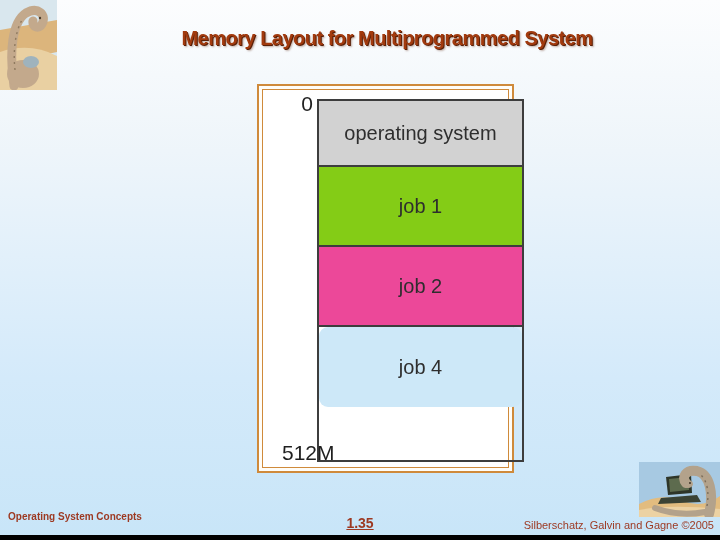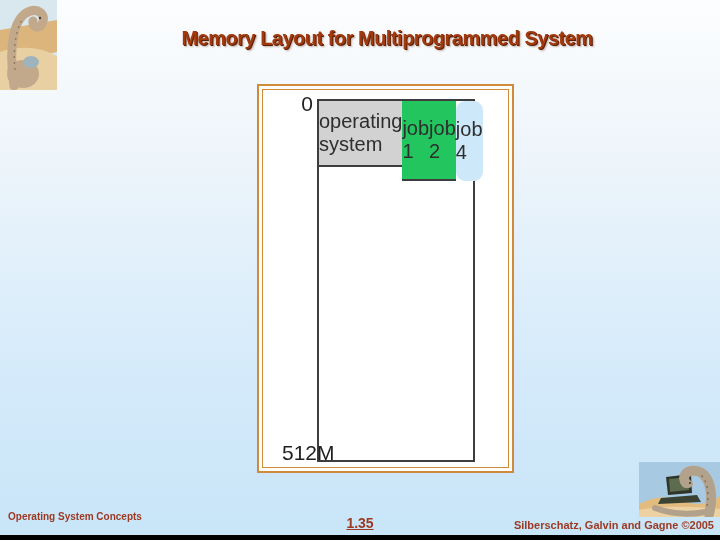--- a/index.html
+++ b/index.html
@@ -38,51 +38,51 @@
   }
   .addr{
     position:absolute;
     color:#1f1f1f;font-size:21px;line-height:1;
     text-align:right;
   }
   .addr-zero{left:0;top:3px;width:50px;}
   .addr-end{left:19px;bottom:4px;width:52px;}
   .mem-column{
     position:absolute;left:54px;top:9px;
-    width:158px;height:363px;
+    width:207px;height:363px;
     box-sizing:border-box;
     border:2px solid #3d3d3d;
-    display:flex;flex-direction:row;
+    display:flex;flex-direction:column;
   }
   .segment{
     box-sizing:border-box;
     display:flex;align-items:center;justify-content:center;
     border-bottom:2px solid #3d3d3d;
     font-size:20px;color:#2e2e2e;
   }
   .segment:last-child{border-bottom:none;border-radius:9px;}
   .segment:nth-child(1){height:66px;background:#d2d2d2;}
-  .segment:nth-child(2){height:80px;background:#22c55e;}
-  .segment:nth-child(3){height:80px;background:#22c55e;}
+  .segment:nth-child(2){height:80px;background:#84cc16;}
+  .segment:nth-child(3){height:80px;background:#ec4899;}
   .segment:nth-child(4){height:80px;background:#cde8f8;}
   .segment:nth-child(5){height:53px;background:#cde8f8;}
   
   .logo-br{position:absolute;right:0;top:462px;width:81px;height:55px;}
   
   .footer-left{
     position:absolute;left:8px;bottom:18px;
     font-size:10px;font-weight:bold;color:#9d3922;
   }
   .footer-page{
     position:absolute;left:50%;transform:translateX(-50%);bottom:9px;
     font-size:14px;font-weight:bold;color:#9d3922;text-decoration:underline;
   }
   .footer-right{
     position:absolute;right:6px;bottom:9px;
-    font-size:11px;font-weight:bold;color:#9d3922;
+    font-size:11px;font-weight:normal;color:#9d3922;
   }
   .bottom-bar{
     position:absolute;left:0;right:0;bottom:0;height:5px;background:#000000;
   }
 </style>
 </head>
 <body>
 
 <div class="slide">
 

